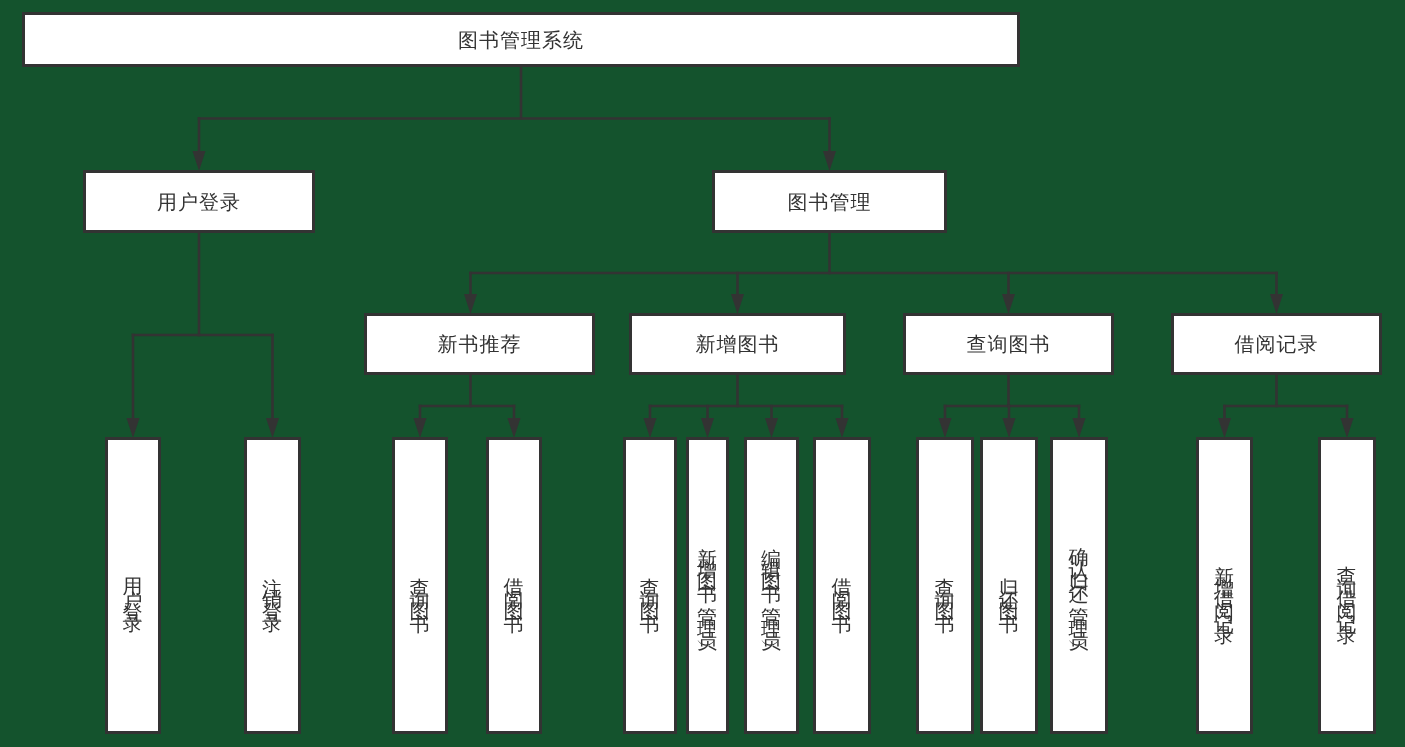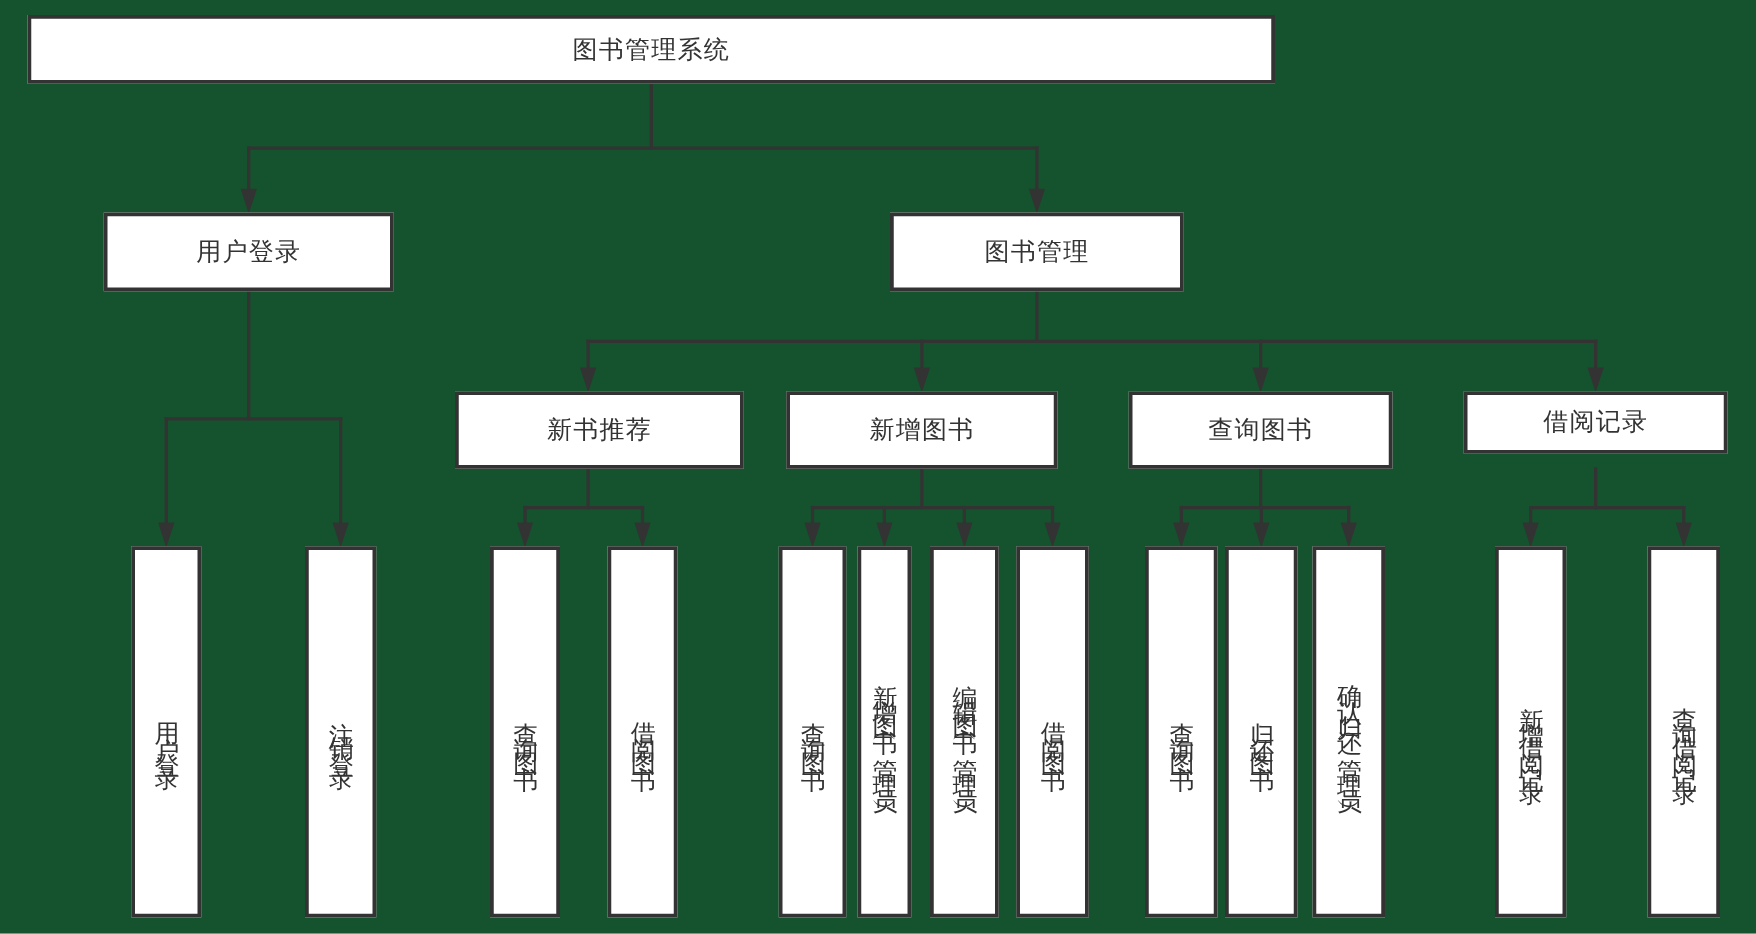--- a/index.html
+++ b/index.html
@@ -128,21 +128,21 @@
       </div>
       <div class="box h" style="left: 364px; top: 313px; width: 231px; height: 62px;">
         <span class="lbl">新书推荐</span>
       </div>
       <div class="box h" style="left: 629px; top: 313px; width: 217px; height: 62px;">
         <span class="lbl">新增图书</span>
       </div>
       <div class="box h" style="left: 903px; top: 313px; width: 211px; height: 62px;">
         <span class="lbl">查询图书</span>
       </div>
-      <div class="box h" style="left: 1171px; top: 313px; width: 211px; height: 50px;">
+      <div class="box h" style="left: 1171px; top: 313px; width: 211px; height: 62px;">
         <span class="lbl">借阅记录</span>
       </div>
       <div class="box v" style="left: 105px; top: 437px; width: 56px; height: 297px;">
         <span class="lbl">用户登录</span>
       </div>
       <div class="box v" style="left: 244px; top: 437px; width: 57px; height: 297px;">
         <span class="lbl">注销登录</span>
       </div>
       <div class="box v" style="left: 392px; top: 437px; width: 56px; height: 297px;">
         <span class="lbl">查询图书</span>

